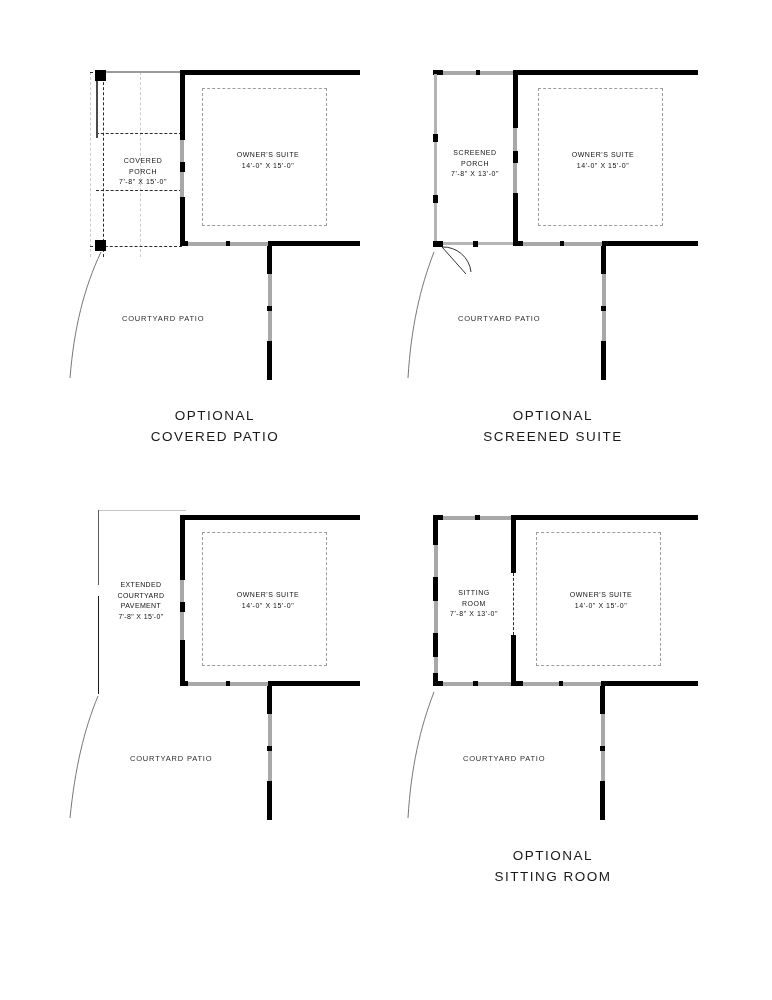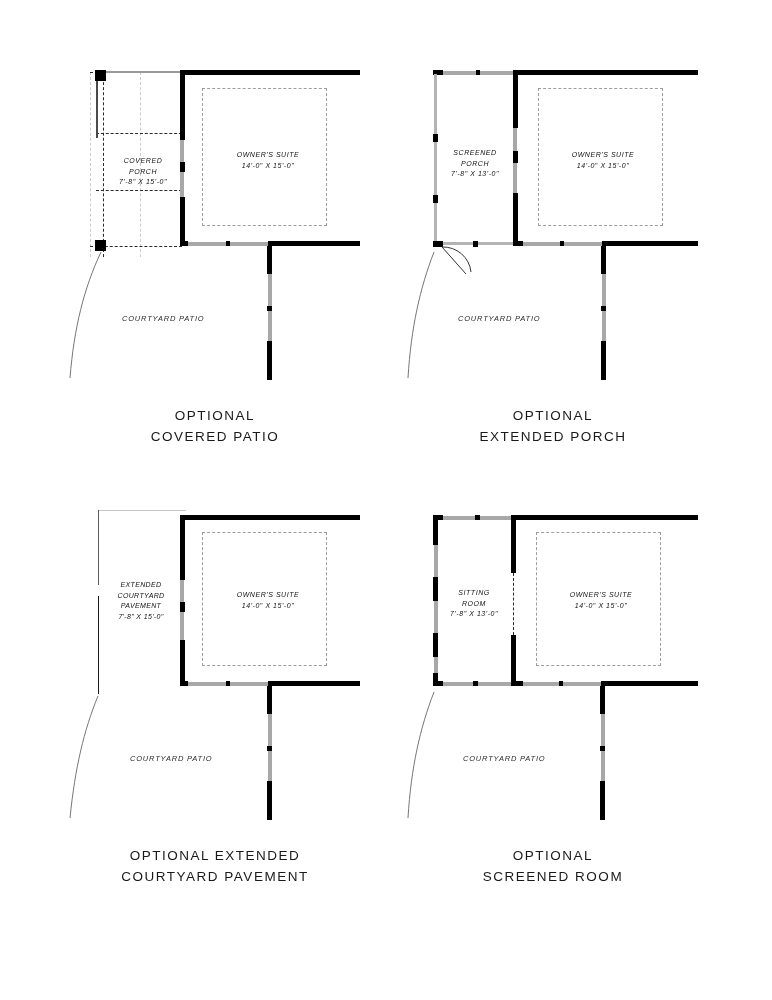--- a/index.html
+++ b/index.html
@@ -25,21 +25,20 @@
   
   .panel {
     position: absolute;
   }
   .plan {
     position: absolute;
     left: 0;
     top: 0;
     width: 290px;
     height: 330px;
-    font-style: italic;
   }
 
   
   .wall {            
     position: absolute;
     background: #000000;
   }
   .thinwall {        
     position: absolute;
     background: #b4b4b4;
@@ -257,21 +256,21 @@
         <span>14'-0" X 15'-0"</span>
       </div>
 
       <div class="dashbox" style="left:130px; top:28px; width:123px; height:136px;"></div>
 
       <div class="patiotext" style="left:50px; top:254px;">COURTYARD PATIO</div>
     </div>
 
     <div class="caption" style="left:0; top:345px;">
       <span>OPTIONAL</span><br>
-      <span>EXTENDED PORCH</span>
+      <span>SCREENED SUITE</span>
     </div>
   </div>
 
   <div class="panel" style="left:70px; top:500px; width:290px; height:390px;">
 
     <div class="plan">
 
       <div class="hairline" style="left:28px; top:10px; width:88px; height:1px; background:#c6c6c6;"></div>
       <div class="hairline" style="left:28px; top:10px; width:1px; height:75px; background:#5a5a5a;"></div>
       <div class="hairline" style="left:28px; top:96px; width:1px; height:98px; background:#1a1a1a;"></div>
@@ -309,24 +308,20 @@
       <div class="roomtext" style="left:143px; top:90px; width:110px;">
         <span>OWNER'S SUITE</span><br>
         <span>14'-0" X 15'-0"</span>
       </div>
 
       <div class="dashbox" style="left:132px; top:32px; width:123px; height:132px;"></div>
 
       <div class="patiotext" style="left:60px; top:254px;">COURTYARD PATIO</div>
     </div>
 
-    <div class="caption" style="left:0; top:345px;">
-      <span>OPTIONAL EXTENDED</span><br>
-      <span>COURTYARD PAVEMENT</span>
-    </div>
   </div>
 
   <div class="panel" style="left:408px; top:500px; width:290px; height:390px;">
 
     <div class="plan">
 
       <div class="wall" style="left:25px; top:15px; width:10px; height:5px;"></div>
       <div class="win" style="left:35px; top:16px; width:32px; height:3.5px;"></div>
       <div class="wall" style="left:67px; top:15px; width:5px; height:5px;"></div>
       <div class="win" style="left:72px; top:16px; width:31px; height:3.5px;"></div>
@@ -376,17 +371,17 @@
         <span>14'-0" X 15'-0"</span>
       </div>
 
       <div class="dashbox" style="left:128px; top:32px; width:123px; height:132px;"></div>
 
       <div class="patiotext" style="left:55px; top:254px;">COURTYARD PATIO</div>
     </div>
 
     <div class="caption" style="left:0; top:345px;">
       <span>OPTIONAL</span><br>
-      <span>SCREENED ROOM</span>
+      <span>SITTING ROOM</span>
     </div>
   </div>
 
 </div>
 
 </body></html>

